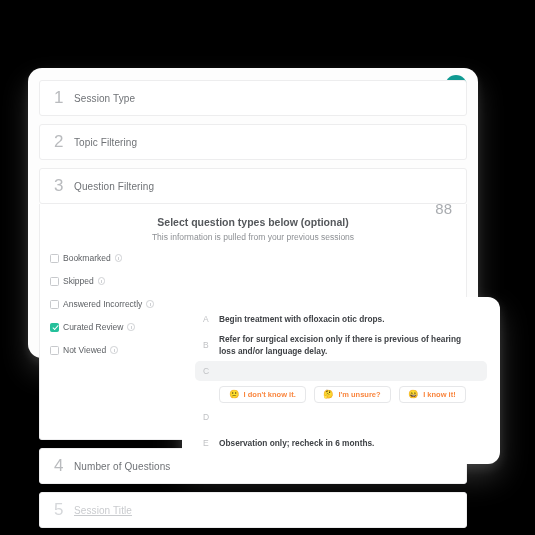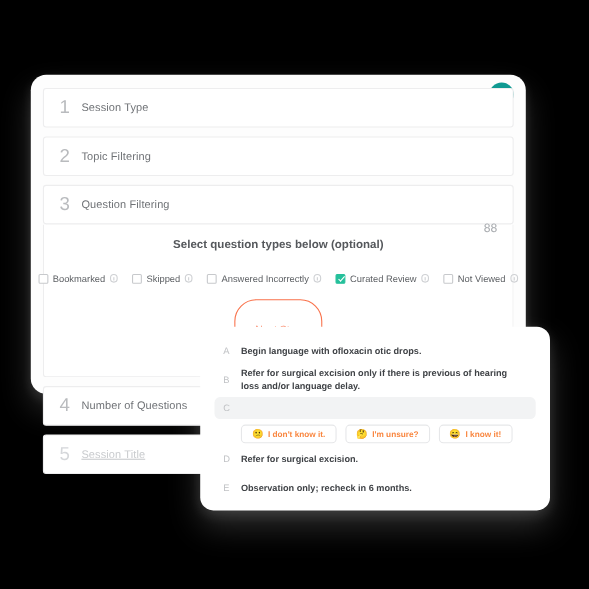--- a/index.html
+++ b/index.html
@@ -43,21 +43,21 @@
   }
   .step-label {
     font-size: 10px;
     color: #6f7276;
     letter-spacing: .1px;
   }
   .step-label.muted { color: #c9cbce; text-decoration: underline; }
   .step-count {
     position: absolute;
     right: 14px;
-    font-size: 11px;
+    font-size: 15px;
     color: #a9acb0;
     margin-top: 44px;
   }
 
   
   .chat-fab {
     position: absolute;
     right: 11px; top: 7px;
     width: 22px; height: 22px;
     border-radius: 50%;
@@ -74,33 +74,34 @@
     border-radius: 0 0 3px 3px;
     margin-top: -8px;
     margin-bottom: 8px;
     padding: 12px 10px 13px;
     text-align: center;
   }
   .filter-title {
     font-size: 10.5px;
     font-weight: bold;
     color: #55585c;
-    margin-bottom: 20px;
+    margin-bottom: 4px;
   }
   .filter-sub {
     font-size: 8.5px;
     color: #8d9094;
     margin-bottom: 11px;
   }
   .chk-row {
     display: flex;
     align-items: flex-start;
     justify-content: center;
     gap: 13px;
     flex-wrap: nowrap;
+    flex-direction: column;
   }
   .chk {
     display: flex;
     align-items: center;
     gap: 4px;
     white-space: nowrap;
   }
   .chk-box {
     width: 9px; height: 9px;
     border: 1px solid #c7c9cc;
@@ -234,20 +235,21 @@
     </div>
 
     <div class="step-row">
       <span class="step-num">3</span>
       <span class="step-label">Question Filtering</span>
       <span class="step-count">88</span>
     </div>
 
     <div class="filter-panel">
       <div class="filter-title">Select question types below (optional)</div>
+      <div class="filter-sub">This information is pulled from your previous sessions</div>
 
       <div class="chk-row">
         <label class="chk">
           <span class="chk-box"></span>
           <span class="chk-label">Bookmarked</span>
           <span class="info-i"></span>
         </label>
         <label class="chk">
           <span class="chk-box"></span>
           <span class="chk-label">Skipped</span>
@@ -281,21 +283,21 @@
     <div class="step-row">
       <span class="step-num" style="color:#d5d7da">5</span>
       <span class="step-label muted">Session Title</span>
     </div>
   </div>
 
   <div class="q-card">
 
     <div class="opt">
       <span class="opt-letter">A</span>
-      <span class="opt-text">Begin language with ofloxacin otic drops.</span>
+      <span class="opt-text">Begin treatment with ofloxacin otic drops.</span>
     </div>
 
     <div class="opt">
       <span class="opt-letter" style="line-height:12px;align-self:center">B</span>
       <span class="opt-text">Refer for surgical excision only if there is previous of hearing loss and/or language delay.</span>
     </div>
 
     <div class="opt sel">
       <span class="opt-letter">C</span>
     </div>
@@ -310,21 +312,20 @@
         <span>I'm unsure?</span>
       </button>
       <button class="conf-btn">
         <span class="emo">😄</span>
         <span>I know it!</span>
       </button>
     </div>
 
     <div class="opt">
       <span class="opt-letter">D</span>
-      <span class="opt-text">Refer for surgical excision.</span>
     </div>
 
     <div class="opt" style="margin-top:6px">
       <span class="opt-letter">E</span>
       <span class="opt-text">Observation only; recheck in 6 months.</span>
     </div>
   </div>
 
 </div>
 

